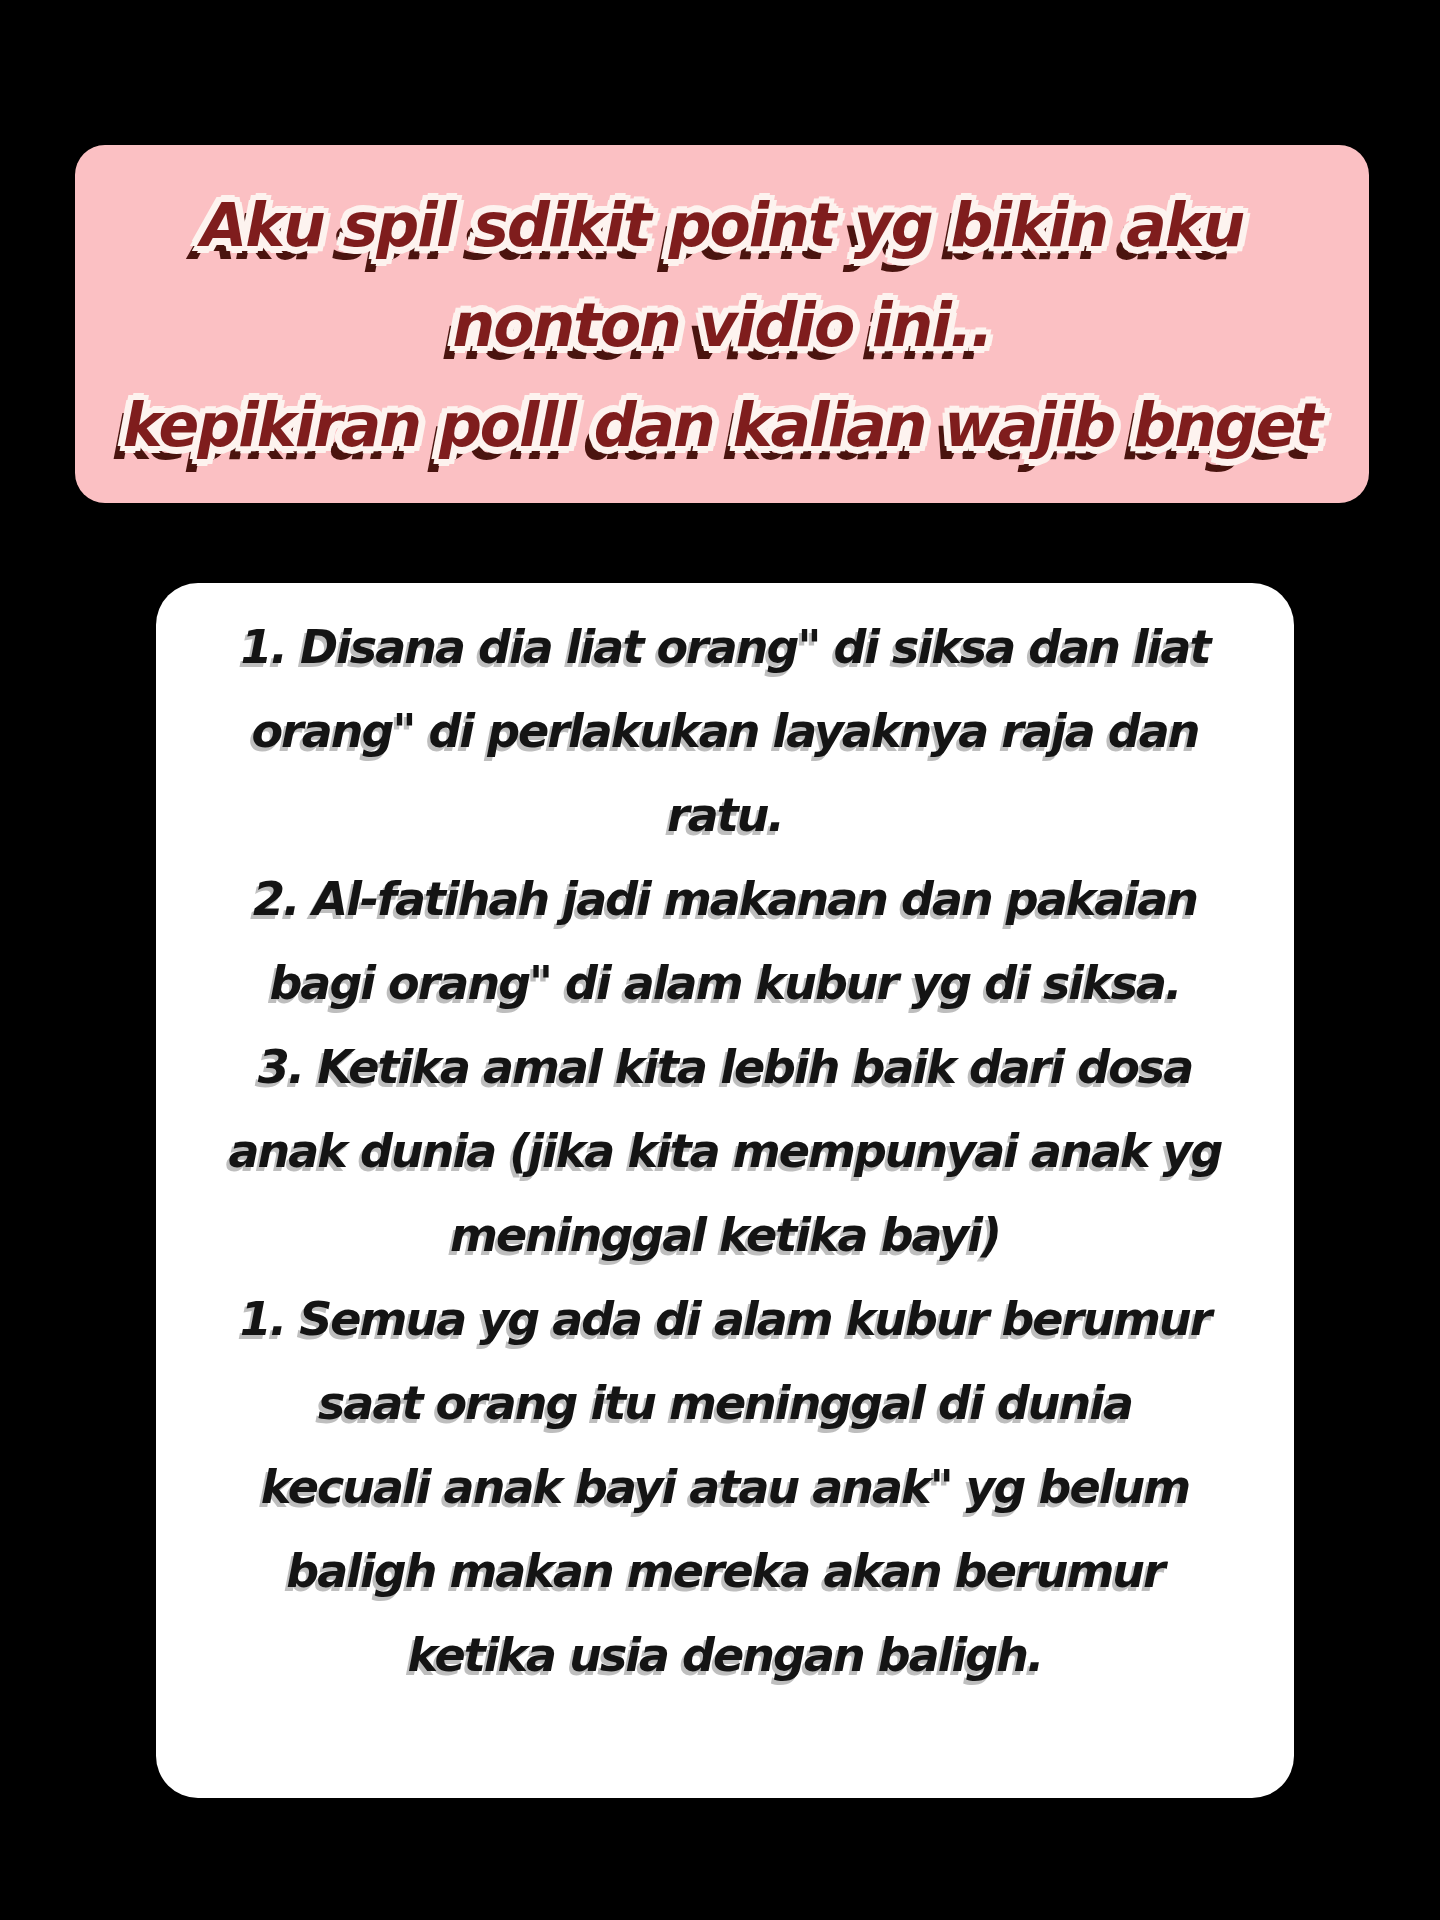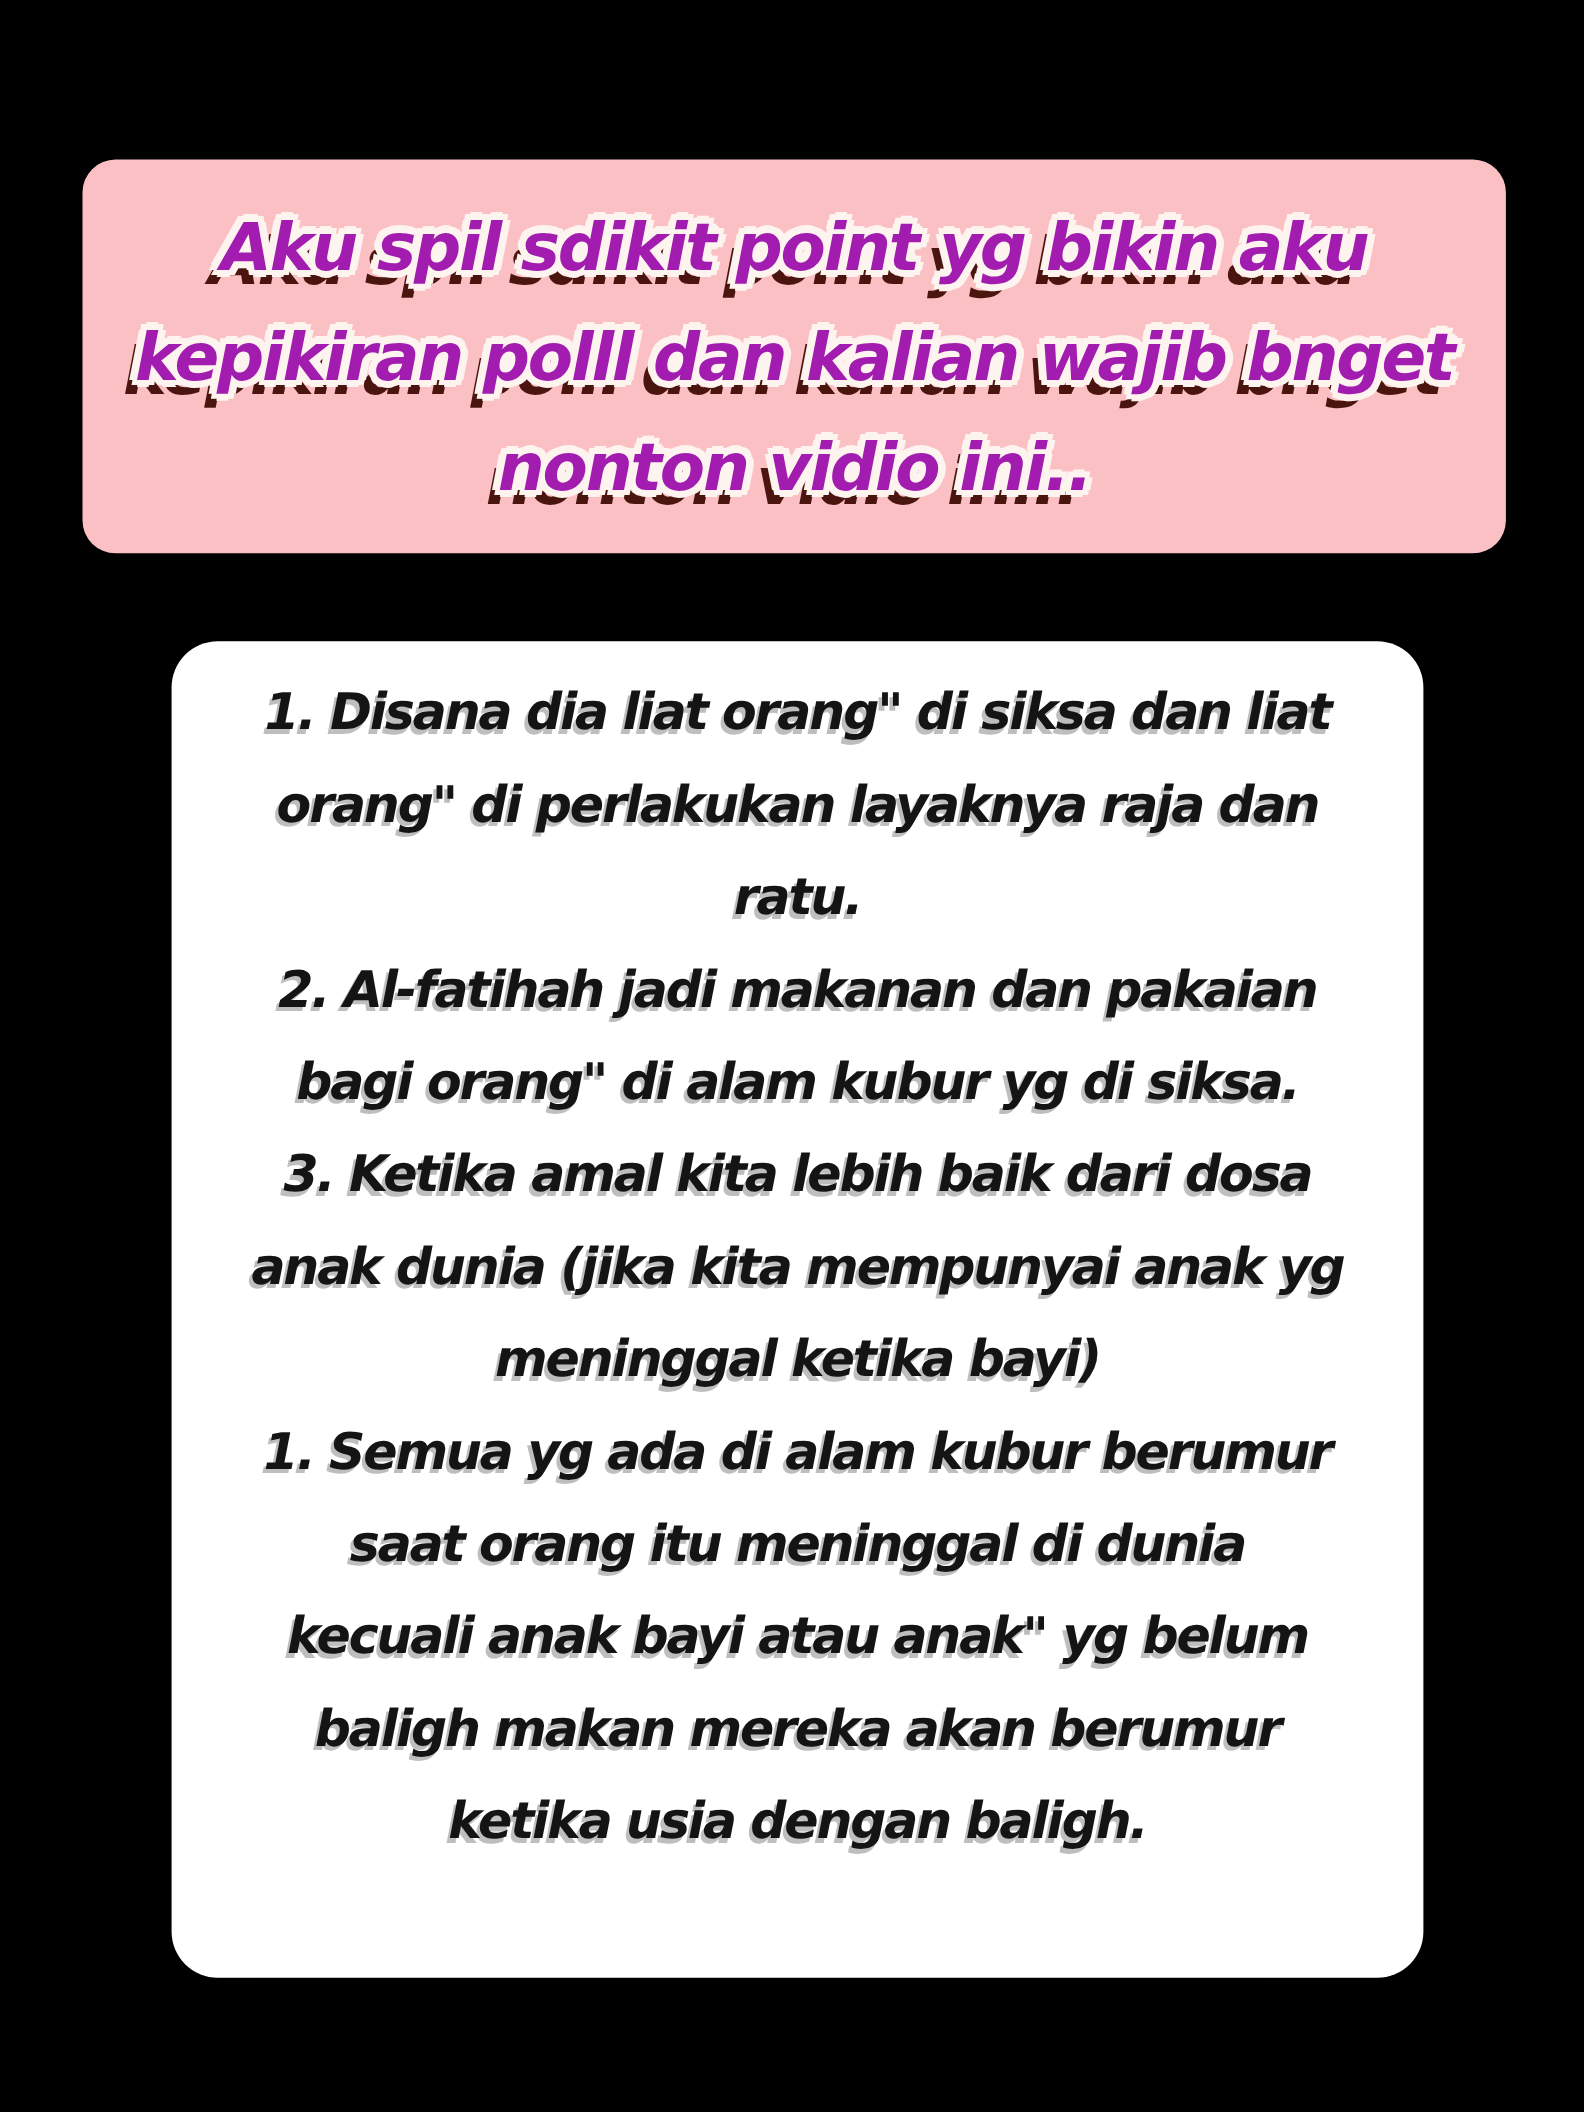--- a/index.html
+++ b/index.html
@@ -31,21 +31,21 @@
     box-sizing: border-box;
     padding-top: 30px;
     text-align: center;
   }
   .pink-line {
     font-weight: bold;
     font-style: italic;
     font-size: 60px;
     line-height: 100px;
     letter-spacing: -2px;
-    color: #a21caf;
+    color: #7f1d1d;
     white-space: nowrap;
     text-shadow:
       -5px -5px 0 #fdf3ef,  5px -5px 0 #fdf3ef,
       -5px  5px 0 #fdf3ef,  5px  5px 0 #fdf3ef,
       -7px  0   0 #fdf3ef,  7px  0   0 #fdf3ef,
        0   -7px 0 #fdf3ef,  0    7px 0 #fdf3ef,
       -11px 13px 0 #4a140f;
   }
   
   .white-card {
@@ -71,22 +71,22 @@
     text-shadow: -3px 4px 0 rgba(110,110,110,0.45);
   }
 </style>
 </head>
 <body>
 
 <div class="canvas">
 
   <div class="pink-card">
     <div class="pink-line">Aku spil sdikit point yg bikin aku</div>
+    <div class="pink-line">nonton vidio ini..</div>
     <div class="pink-line">kepikiran polll dan kalian wajib bnget</div>
-    <div class="pink-line">nonton vidio ini..</div>
   </div>
 
   <div class="white-card">
     <div class="point-line">1. Disana dia liat orang" di siksa dan liat</div>
     <div class="point-line">orang" di perlakukan layaknya raja dan</div>
     <div class="point-line">ratu.</div>
     <div class="point-line">2. Al-fatihah jadi makanan dan pakaian</div>
     <div class="point-line">bagi orang" di alam kubur yg di siksa.</div>
     <div class="point-line">3. Ketika amal kita lebih baik dari dosa</div>
     <div class="point-line">anak dunia (jika kita mempunyai anak yg</div>

